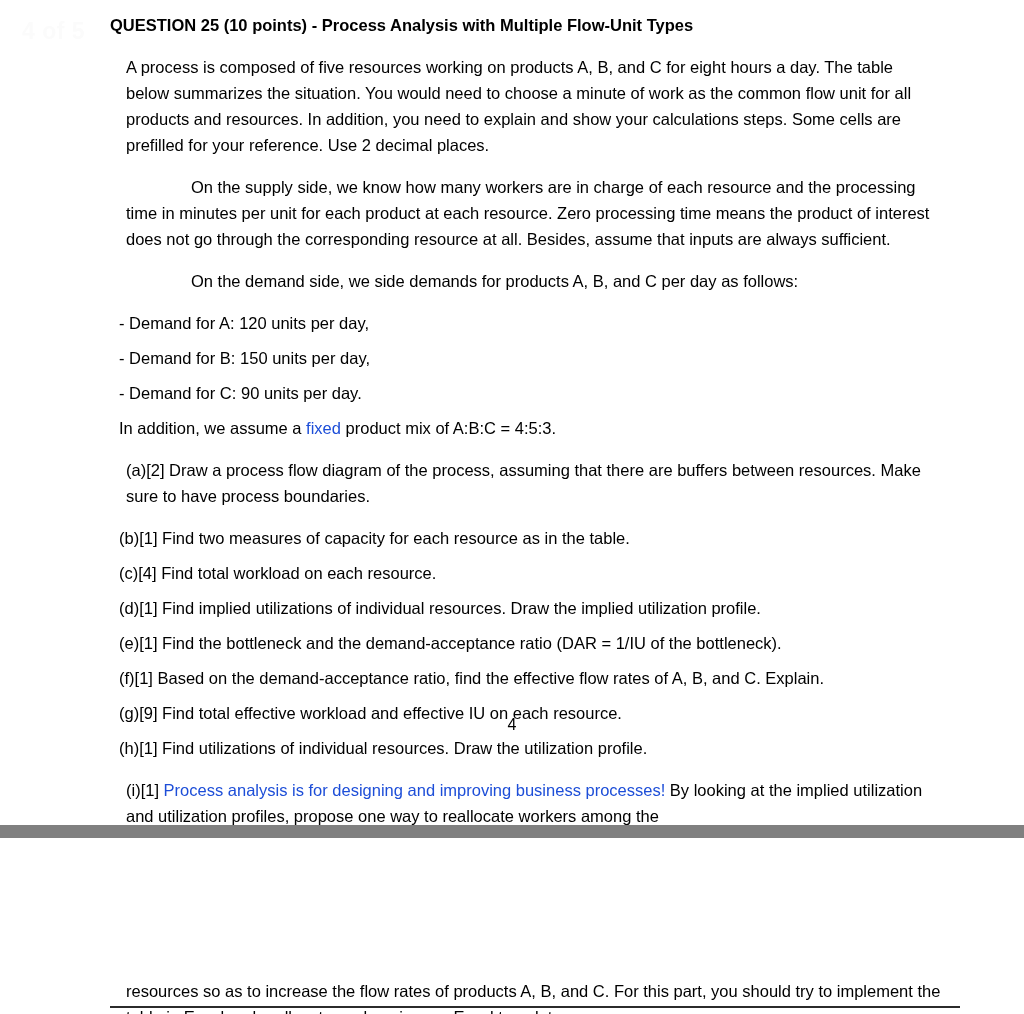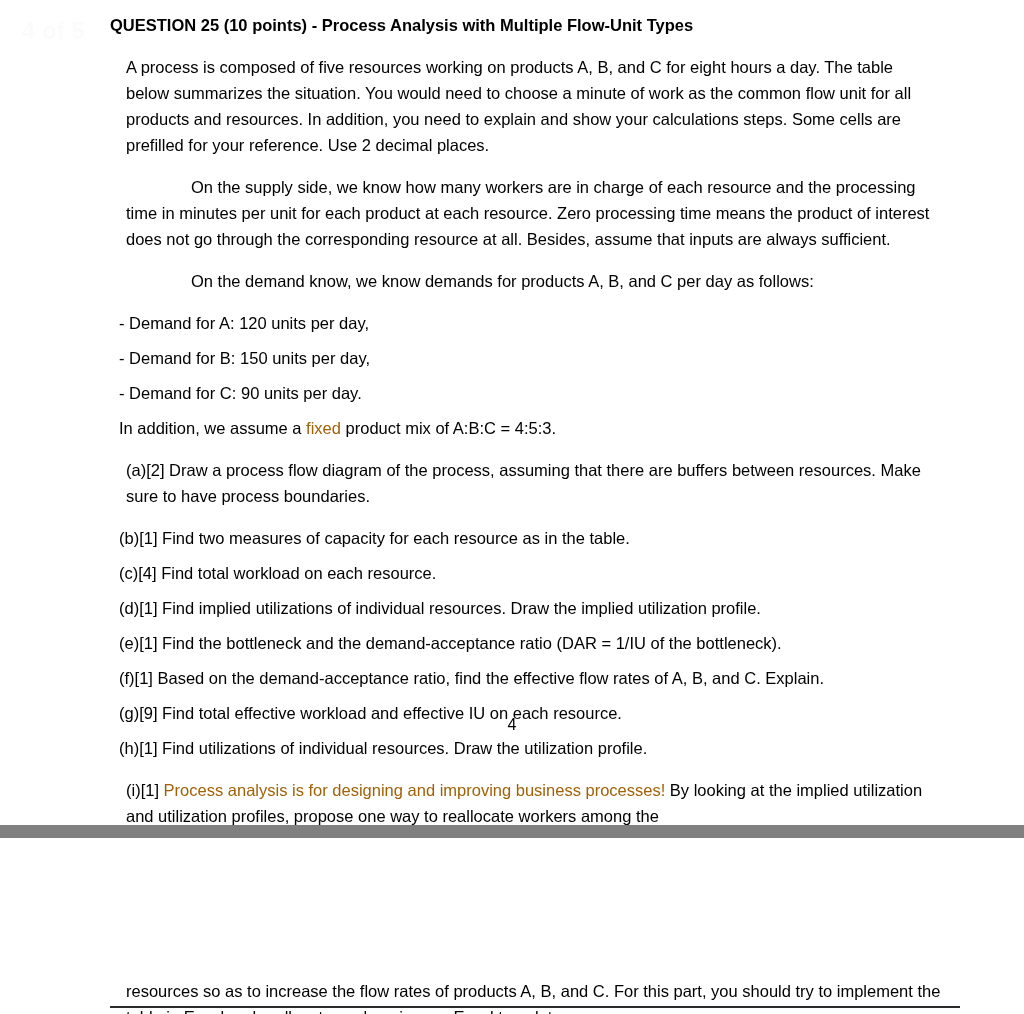--- a/index.html
+++ b/index.html
@@ -61,21 +61,21 @@
   }
   .para.indent { text-indent: 65px; }
 
   .line {
     font-size: 16.5px;
     line-height: 26px;
     margin: 9px;
     white-space: nowrap;
   }
 
-  .red { color: #a16207; }
+  .red { color: #1d4ed8; }
 
   .page-number {
     position: absolute;
     left: 0;
     top: 714px;
     width: 1024px;
     text-align: center;
     font-size: 16px;
     line-height: 22px;
   }
@@ -122,21 +122,21 @@
   <div class="watermark">4 of 5</div>
 
   <div class="content">
 
     <p class="q-title">QUESTION 25 (10 points) - Process Analysis with Multiple Flow-Unit Types</p>
 
     <p class="para">A process is composed of five resources working on products A, B, and C for eight hours a day. The table below summarizes the situation. You would need to choose a minute of work as the common flow unit for all products and resources. In addition, you need to explain and show your calculations steps. Some cells are prefilled for your reference. Use 2 decimal places.</p>
 
     <p class="para indent">On the supply side, we know how many workers are in charge of each resource and the processing time in minutes per unit for each product at each resource. Zero processing time means the product of interest does not go through the corresponding resource at all. Besides, assume that inputs are always sufficient.</p>
 
-    <p class="para indent">On the demand know, we know demands for products A, B, and C per day as follows:</p>
+    <p class="para indent">On the demand side, we side demands for products A, B, and C per day as follows:</p>
 
     <p class="line">- Demand for A: 120 units per day,</p>
     <p class="line">- Demand for B: 150 units per day,</p>
     <p class="line">- Demand for C: 90 units per day.</p>
 
     <p class="line"><span>In addition, we assume a </span><span class="red">fixed</span><span> product mix of A:B:C = 4:5:3.</span></p>
 
     <p class="para">(a)[2] Draw a process flow diagram of the process, assuming that there are buffers between resources. Make sure to have process boundaries.</p>
     <p class="line">(b)[1] Find two measures of capacity for each resource as in the table.</p>
     <p class="line">(c)[4] Find total workload on each resource.</p>

